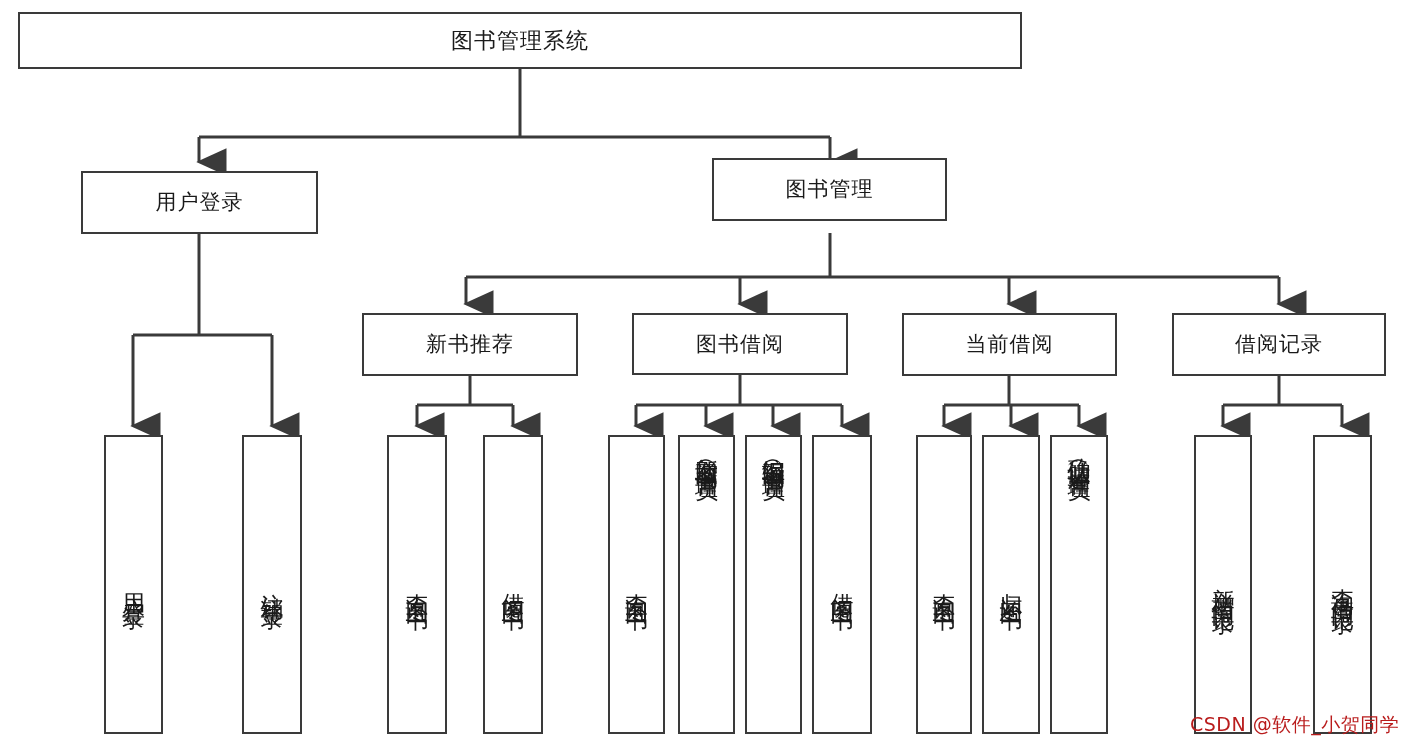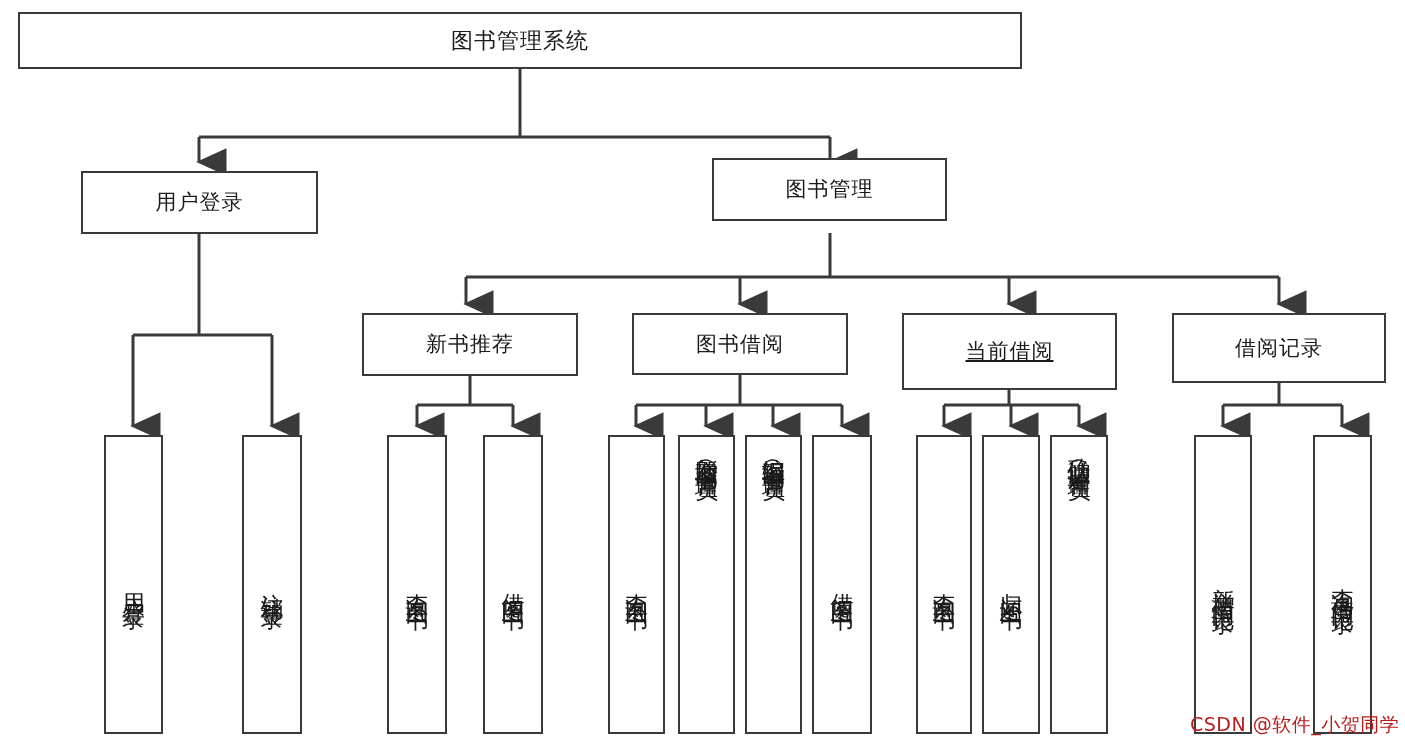--- a/index.html
+++ b/index.html
@@ -131,25 +131,25 @@
   </div>
 
   <div class="node h-node" style="left:632px;top:313px;width:216px;height:62px;">
     <span class="lbl">图书借阅</span>
   </div>
 
   <div class="node h-node" style="left:362px;top:313px;width:216px;height:63px;">
     <span class="lbl">新书推荐</span>
   </div>
 
-  <div class="node h-node" style="left:902px;top:313px;width:215px;height:77px;text-decoration:underline;">
+  <div class="node h-node" style="left:902px;top:313px;width:215px;height:63px;">
     <span class="lbl">当前借阅</span>
   </div>
 
-  <div class="node h-node" style="left:1172px;top:313px;width:214px;height:70px;">
+  <div class="node h-node" style="left:1172px;top:313px;width:214px;height:63px;">
     <span class="lbl">借阅记录</span>
   </div>
 
   <div class="node v-node" style="left:104px;top:435px;width:59px;height:299px;">
     <span class="lbl">用户登录</span>
   </div>
   <div class="node v-node" style="left:242px;top:435px;width:60px;height:299px;">
     <span class="lbl">注销登录</span>
   </div>
 

